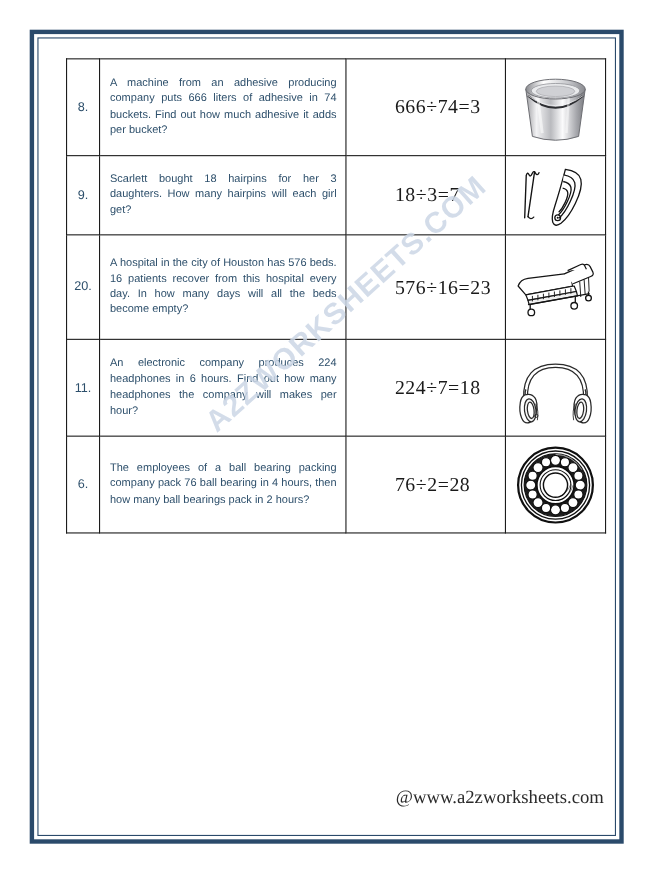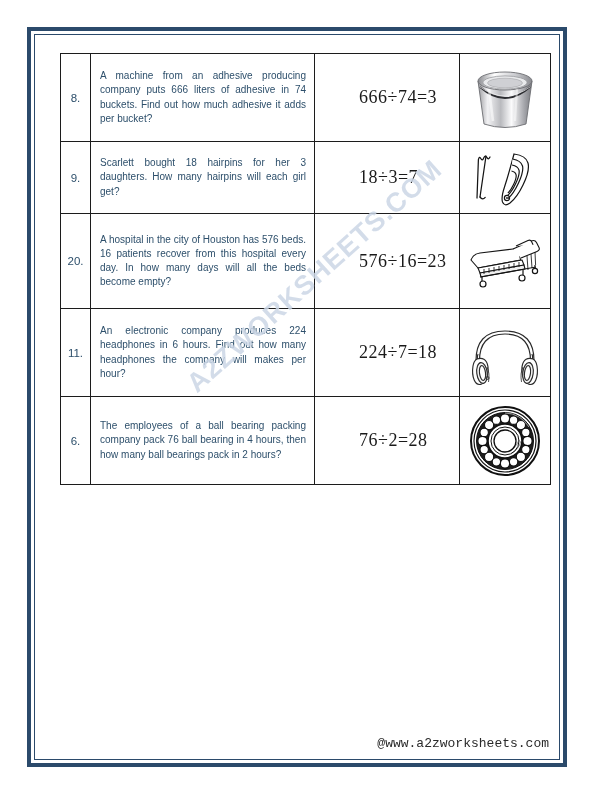--- a/index.html
+++ b/index.html
@@ -103,23 +103,23 @@
   .cell-image {
     text-align: center;
     padding: 4px 2px;
   }
   .cell-image svg { display: block; margin: 0 auto; }
 
   
   #footer-credit {
     position: absolute;
     right: 14px;
-    bottom: 12px;
-    font-family: Liberation Mono, monospace;
-    font-size: 13px;
+    bottom: 28px;
+    font-family: Liberation Serif, serif;
+    font-size: 17px;
     color: #2a2a2a;
     z-index: 2;
   }
 </style>
 </head>
 <body>
 
 <div id="page-frame">
   <div id="page-frame-inner"></div>
 

